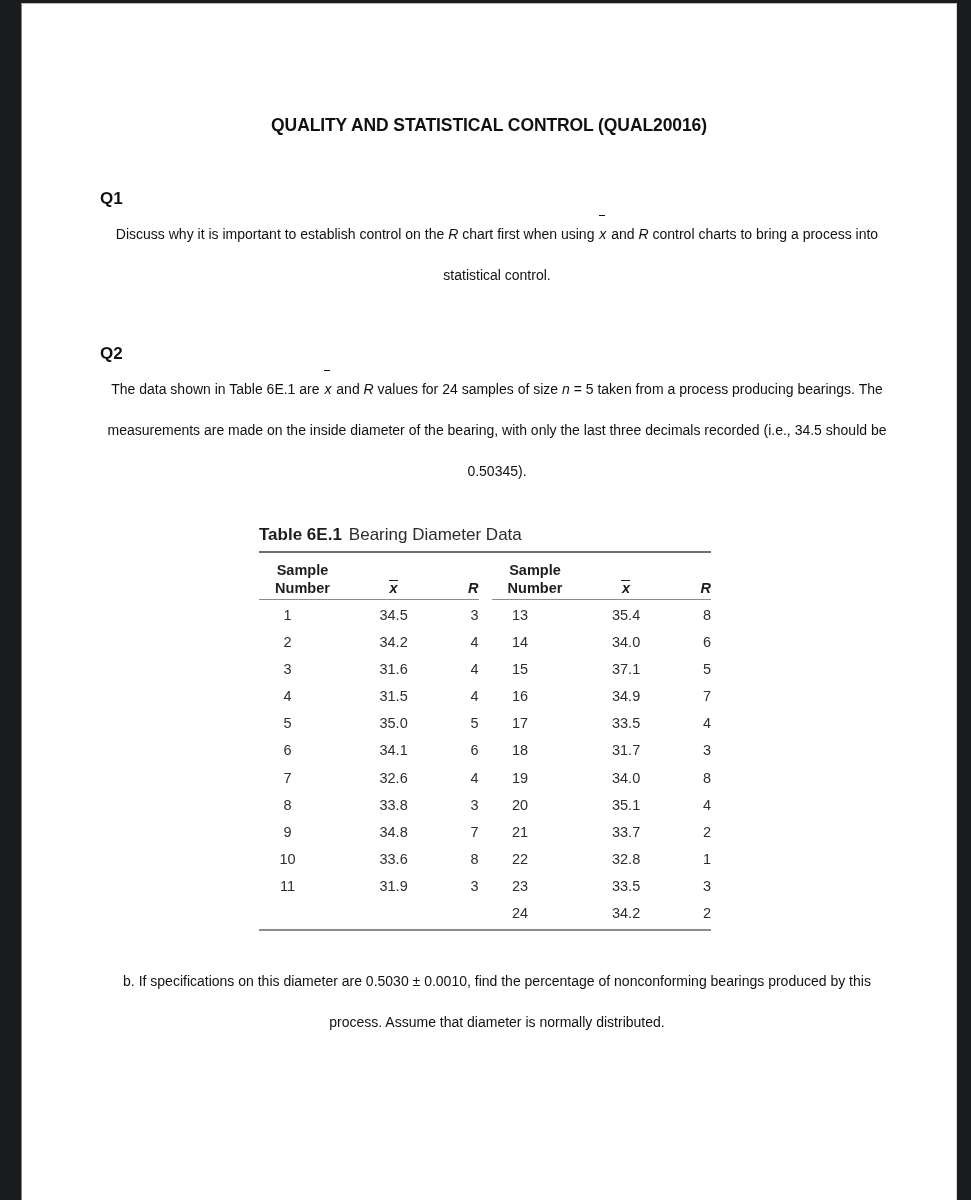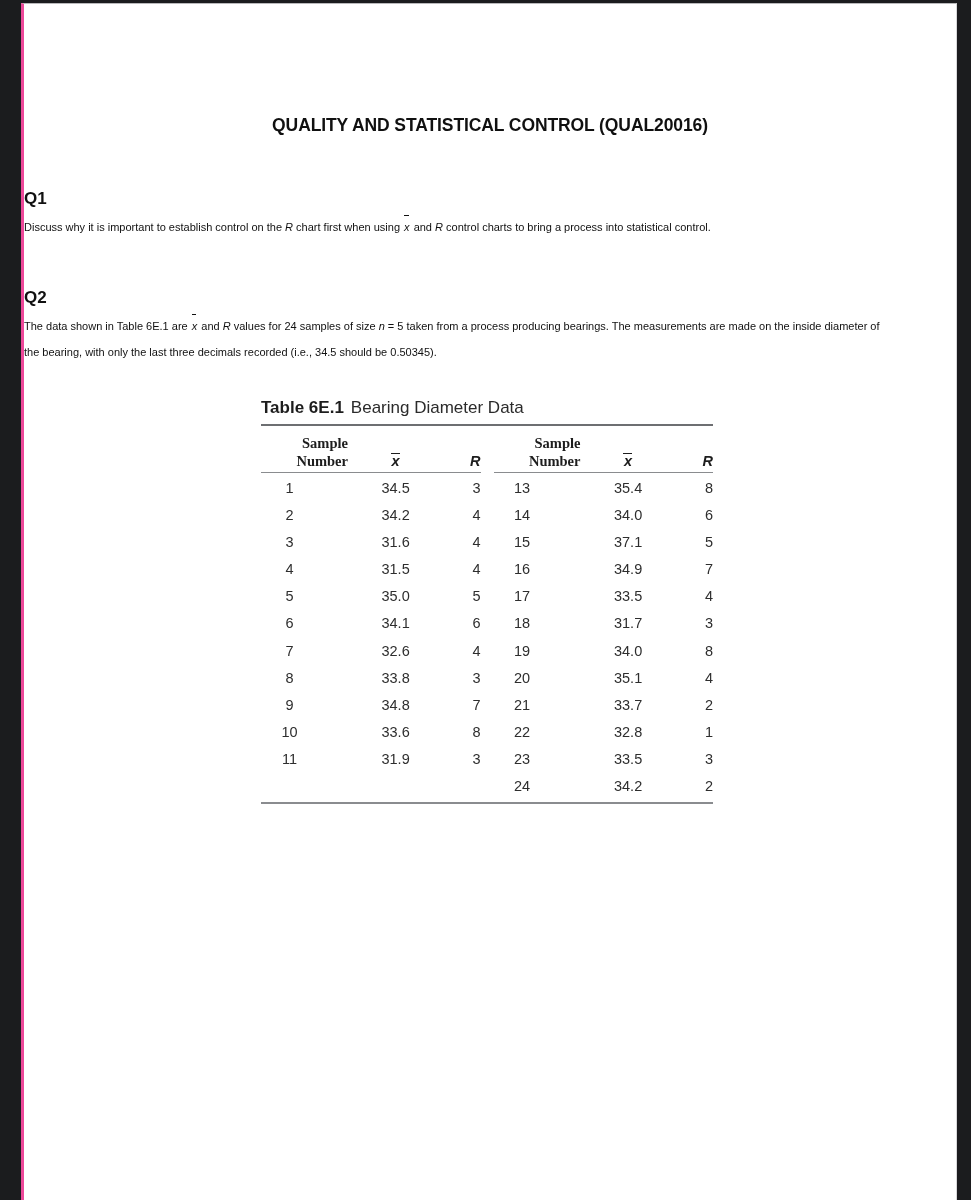--- a/index.html
+++ b/index.html
@@ -22,52 +22,53 @@
     background: #1b1c1e;
   }
   #page {
     position: absolute;
     left: 21px;
     top: 3px;
     width: 936px;
     height: 1197px;
     background: #ffffff;
     border-top: 1px solid #b9b9bb;
-    border-left: 3px solid #ec4899;
+    border-left: 1px solid #ec4899;
     border-right: 1px solid #d8d8da;
     box-sizing: border-box;
     overflow: hidden;
   }
 
   
   .doc-title {
     text-align: center;
     font-size: 17.5px;
     font-weight: bold;
     color: #101010;
     letter-spacing: -0.1px;
   }
   #title-line1 { margin-top: 111px; }
   #title-line2 { margin-top: 9px; }
 
   
   .qblock {
+    margin-left: 78px;
     margin-right: 62px;
   }
   .qlabel {
     font-size: 17px;
     font-weight: bold;
     color: #111111;
     line-height: 31px;
   }
   .qbody {
-    font-size: 11px;
+    font-size: 14px;
     color: #111111;
-    line-height: 26px;
-    text-align: left;
+    line-height: 41px;
+    text-align: center;
   }
   .qbody .it { font-style: italic; }
   .xbar {
     display: inline-block;
     position: relative;
     font-style: italic;
     padding: 0 1px;
   }
   .xbar::before {
     content: "";
@@ -125,21 +126,21 @@
   table.dt th {
     font-weight: bold;
     color: #1d1d1d;
     font-size: 14.5px;
     padding: 0;
     vertical-align: bottom;
     line-height: 17.5px;
     border-bottom: 1.6px solid #8a8c8f;
     padding-bottom: 2px;
   }
-  table.dt th.h-num { text-align: right; width: 84px; padding-top: 9px; font-family: Liberation Serif, serif; }
+  table.dt th.h-num { text-align: center; width: 84px; padding-top: 9px; }
   table.dt th.h-x   { text-align: center; width: 92px; }
   table.dt th.h-r   { text-align: right; width: 36px; }
   table.dt td {
     padding: 0;
     height: 27.1px;
     line-height: 27.1px;
     white-space: nowrap;
   }
   table.dt td.c-num { text-align: center; padding-right: 30px; }
   table.dt td.c-x   { text-align: center; }
@@ -351,16 +352,17 @@
               </tbody>
           </table>
         </div>
 
       </div>
 
       <div class="rule-bottom"></div>
     </div>
 
     <div class="qblock" id="tail-block" style="margin-top:30px;">
+      <div class="qbody">b. If specifications on this diameter are 0.5030 ± 0.0010, find the percentage of nonconforming bearings produced by this process. Assume that diameter is normally distributed.</div>
     </div>
 
   </div>
 </div>
 
 </body></html>

